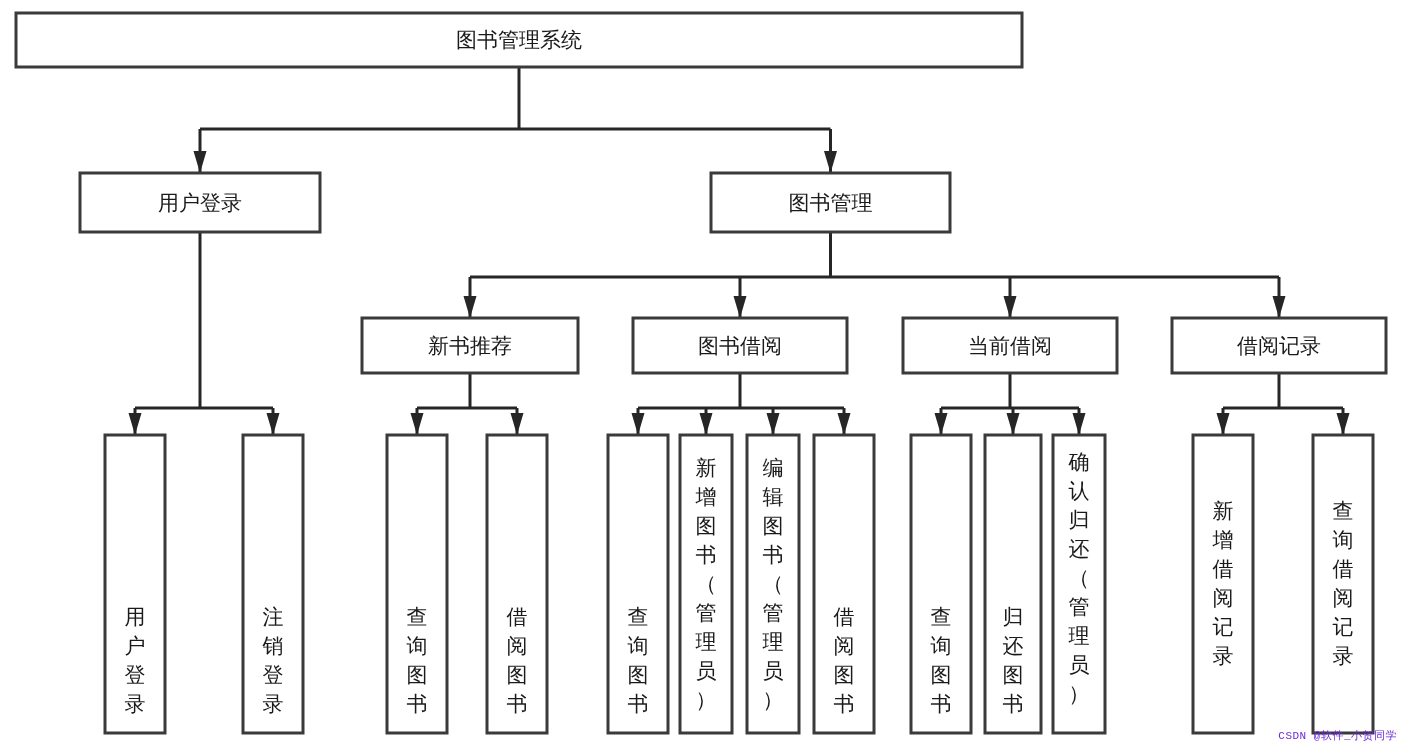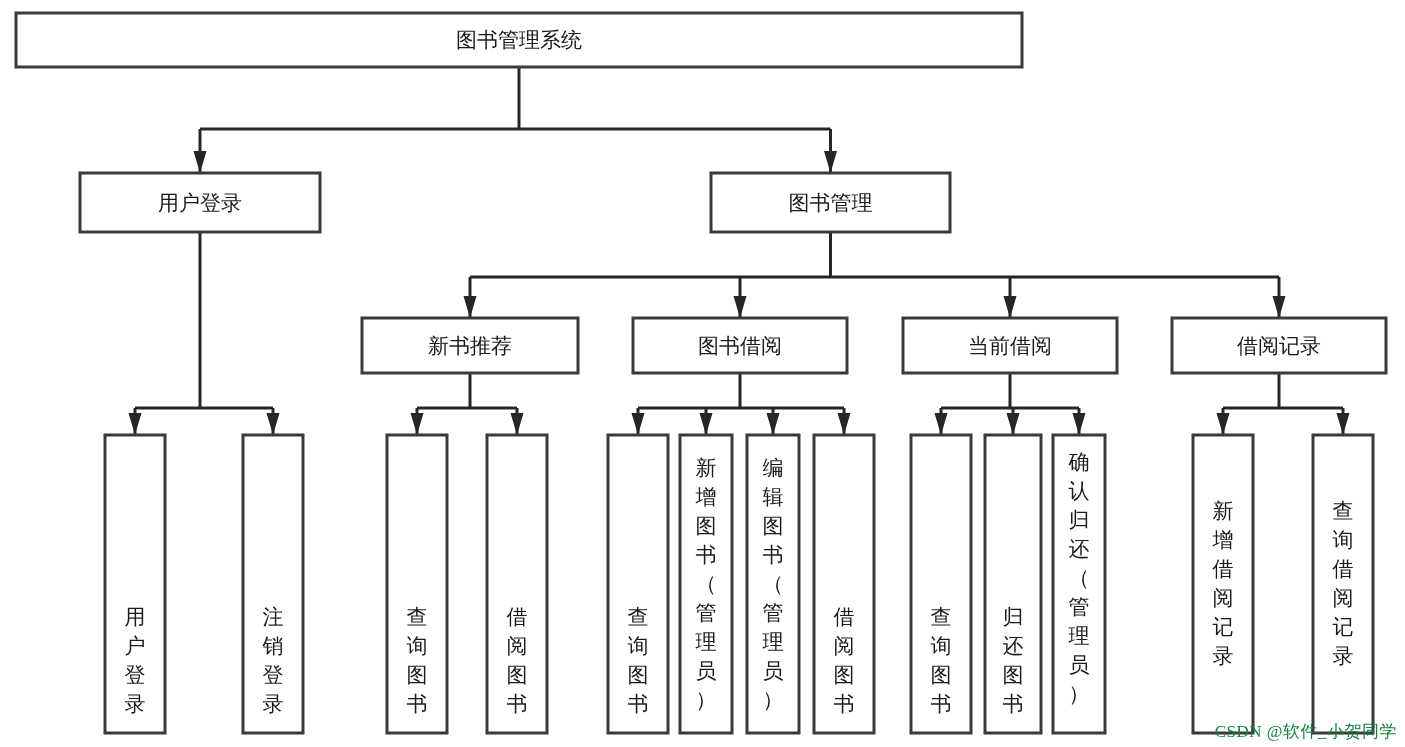--- a/index.html
+++ b/index.html
@@ -44,23 +44,23 @@
   .node-label-v{
     font-family:"DejaVu Sans","Liberation Sans",sans-serif;
     font-size:21px;
     fill:#1a1a1a;
     text-anchor:middle;
   }
   .watermark{
     position:absolute;
     right:8px;
     bottom:4px;
-    font-family:Liberation Serif, serif;
-    font-size:17px;
-    color:#15803d;
+    font-family:Liberation Mono, monospace;
+    font-size:11px;
+    color:#6d28d9;
     white-space:nowrap;
     letter-spacing:0.5px;
     user-select:none;
   }
 </style>
 </head>
 <body>
 
 <div id="diagram-root">
   <svg id="tree-svg" viewBox="0 0 1405 747" xmlns="http://www.w3.org/2000/svg">

